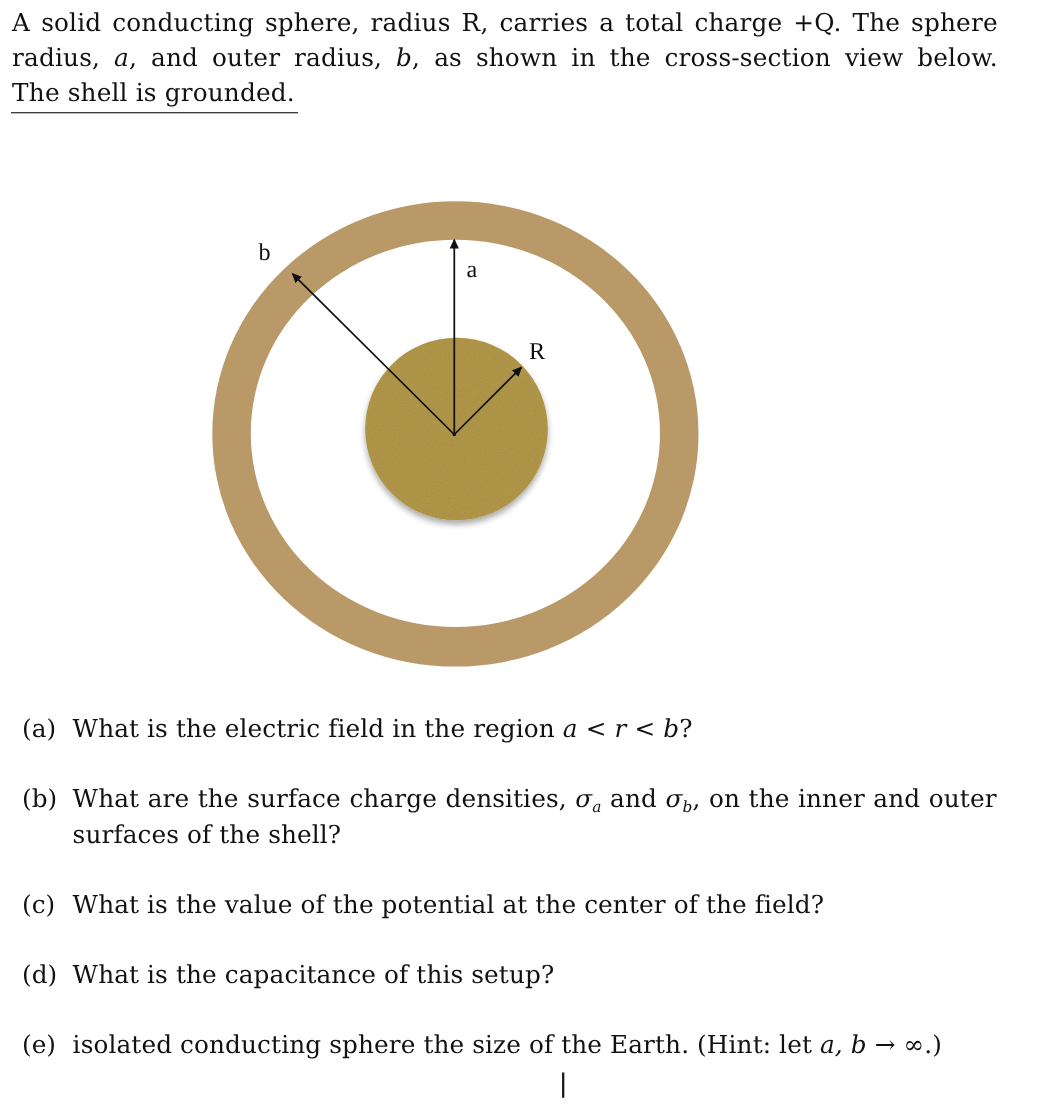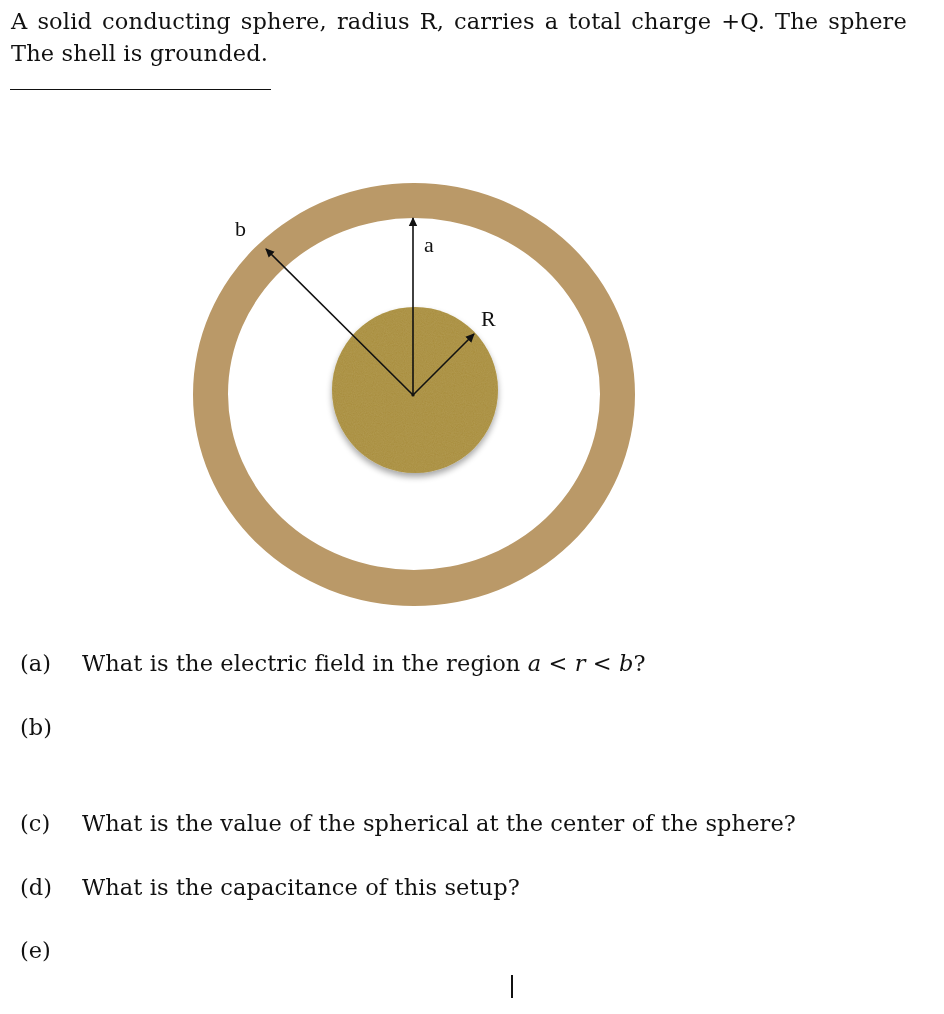--- a/index.html
+++ b/index.html
@@ -9,53 +9,54 @@
       color: #111111;
     }
     .intro {
       position: absolute; left: 11px; top: 5px; width: 896px;
       font-size: 22.5px; line-height: 32px;
       text-align: justify; text-align-last: left;
       letter-spacing: 0.15px;
     }
     .intro .line { display: block; text-align: justify; text-align-last: justify; white-space: nowrap; }
     .intro .line.last { text-align-last: left; }
-    .intro .underline-wrap { display: inline-block; position: relative; padding-bottom: 19px; }
+    .intro .underline-wrap { display: inline-block; position: relative; padding-bottom: 0; }
     .intro .underline-wrap::after {
       content: ""; position: absolute; left: -1px; right: -3px; bottom: -2px;
       height: 1.3px; background: #111;
     }
     .math { font-style: italic; }
     .figure { position: absolute; left: 0; top: 0; width: 944px; height: 1014px; pointer-events: none; }
     .fig-label {
       position: absolute; font-family: "Liberation Serif", "DejaVu Serif", serif;
       font-size: 22px; color: #111;
     }
     .items {
       position: absolute; left: 0; top: 0; width: 944px;
       font-size: 22.5px; line-height: 32px;
     }
     .item { position: absolute; left: 20px; width: 886px; }
     .item .lbl { position: absolute; left: 0; top: 0; }
     .item .txt {
       position: absolute; left: 46px; width: 840px; top: 0;
-      text-align: justify; text-align-last: left; letter-spacing: 0.1px; margin-left: 16px;
+      text-align: justify; text-align-last: left; letter-spacing: 0.1px;
     }
     .item .txt .l { display: block; white-space: nowrap; }
     .item .txt .l.j { text-align-last: justify; }
     sub { font-size: 14px; vertical-align: -4px; line-height: 0; }
     .cursor {
       position: absolute; left: 511px; top: 975px; width: 2px; height: 23px; background: #111;
     }
   </style>
 </head>
 <body>
 
 <div class="intro">
   <span class="line">A solid conducting sphere, radius R, carries a total charge +Q. The sphere</span>
+  <span class="line"><span>radius, </span><span class="math">a</span><span>, and outer radius, </span><span class="math">b</span><span>, as shown in the cross-section view below.</span></span>
   <span class="line last"><span class="underline-wrap">The shell is grounded.</span></span>
 </div>
 
 <svg class="figure" width="944" height="1014" viewBox="0 0 944 1014" xmlns="http://www.w3.org/2000/svg">
   <defs>
     <filter id="grain" x="0" y="0" width="100%" height="100%">
       <feTurbulence type="fractalNoise" baseFrequency="0.9" numOctaves="2" seed="3" result="n"></feTurbulence>
       <feColorMatrix in="n" type="matrix" values="0 0 0 0 0.55  0 0 0 0 0.45  0 0 0 0 0.15  0 0 0 0.35 0" result="c"></feColorMatrix>
       <feComposite in="c" in2="SourceGraphic" operator="in" result="g"></feComposite>
       <feMerge>
@@ -98,33 +99,36 @@
 
 <div class="items">
   <div class="item" style="top:647px;">
     <span class="lbl">(a)</span>
     <span class="txt"><span>What is the electric field in the region </span><span class="math">a &lt; r &lt; b</span><span>?</span></span>
   </div>
 
   <div class="item" style="top:711px;">
     <span class="lbl">(b)</span>
     <span class="txt">
+      <span class="l j"><span>What are the surface charge densities, </span><span class="math">σ</span><sub class="math">a</sub><span> and </span><span class="math">σ</span><sub class="math">b</sub><span>, on the inner and outer</span></span>
+      <span class="l">surfaces of the shell?</span>
     </span>
   </div>
 
   <div class="item" style="top:807px;">
     <span class="lbl">(c)</span>
-    <span class="txt">What is the value of the spherical at the center of the sphere?</span>
+    <span class="txt">What is the value of the potential at the center of the field?</span>
   </div>
 
   <div class="item" style="top:871px;">
     <span class="lbl">(d)</span>
     <span class="txt">What is the capacitance of this setup?</span>
   </div>
 
   <div class="item" style="top:934px;">
     <span class="lbl">(e)</span>
     <span class="txt">
+      <span class="l"><span>isolated conducting sphere the size of the Earth. (Hint: let </span><span class="math">a, b → ∞</span><span>.)</span></span>
     </span>
   </div>
 </div>
 
 <div class="cursor"></div>
 
 </body></html>

